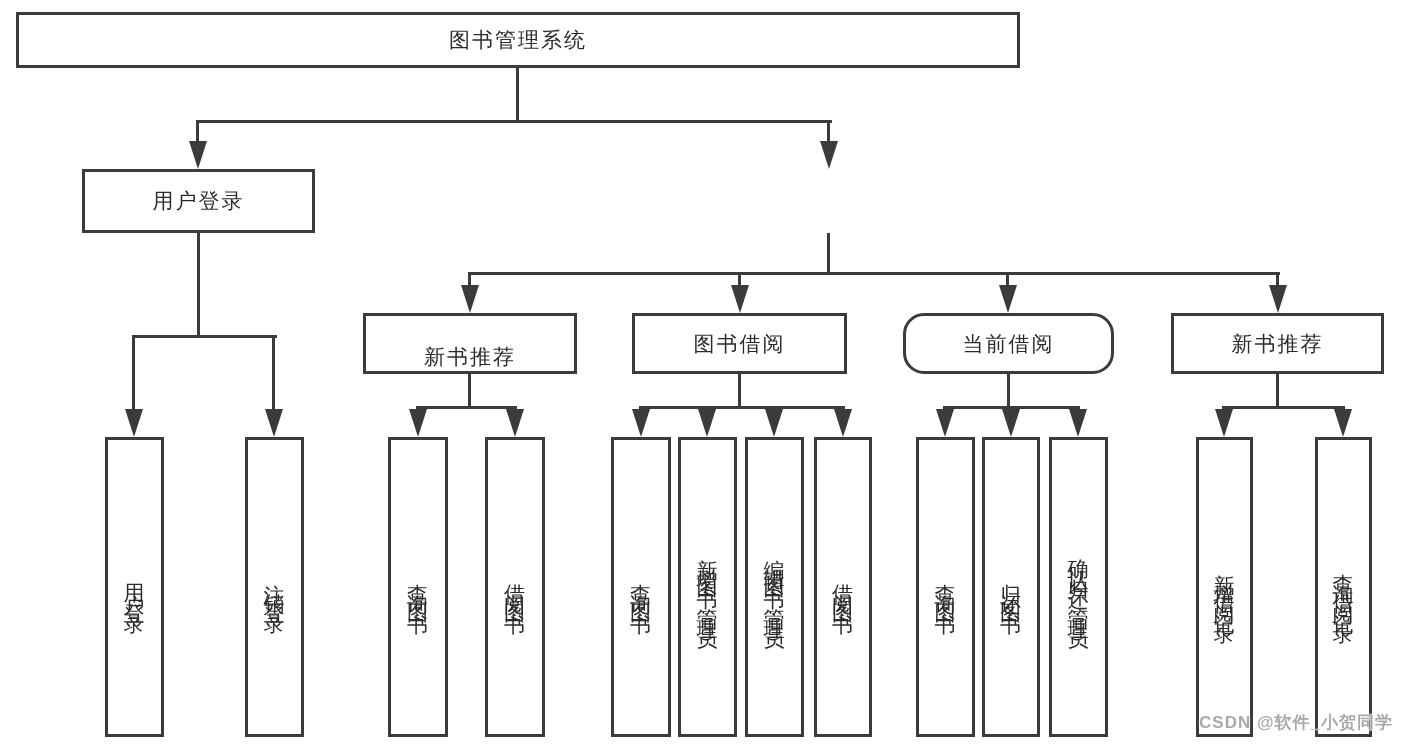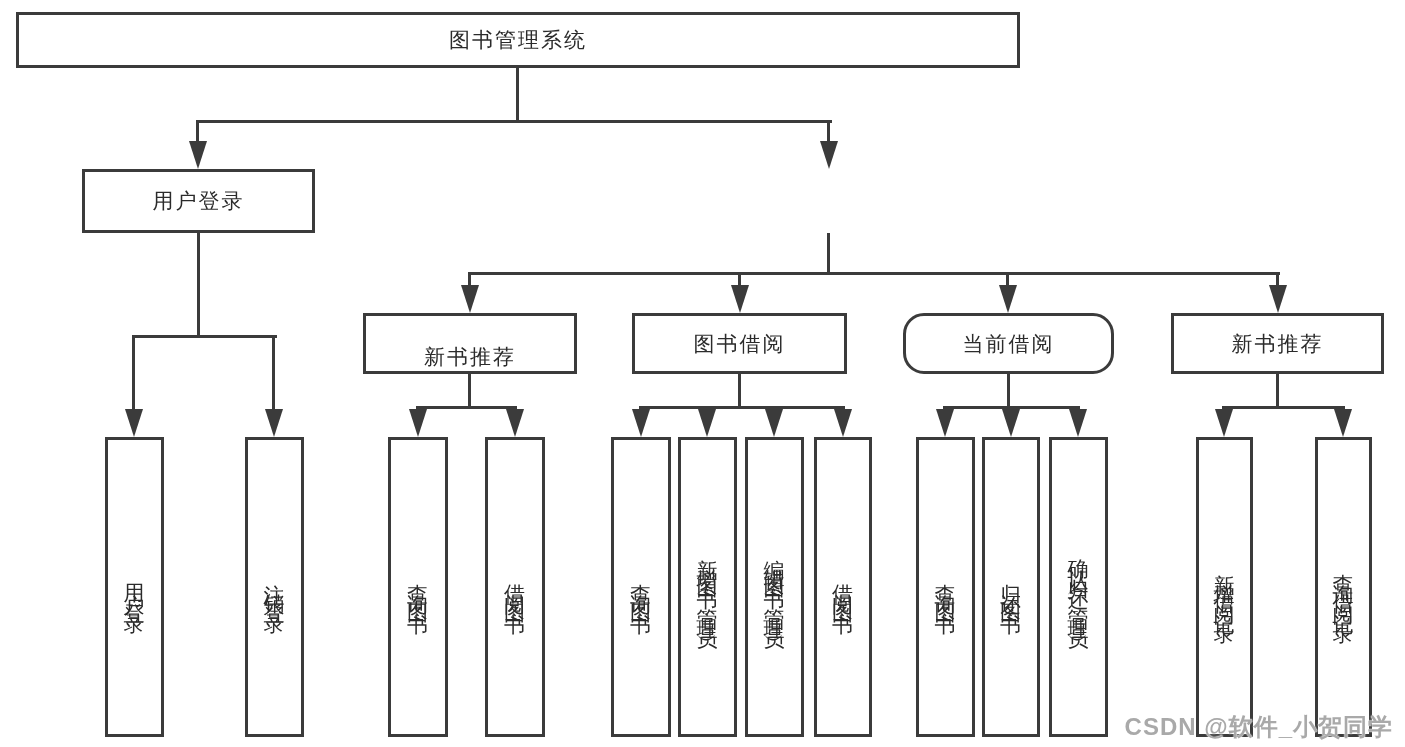--- a/index.html
+++ b/index.html
@@ -41,21 +41,21 @@
   .arr{
     position:absolute;width:0;height:0;
     border-left:9px solid transparent;
     border-right:9px solid transparent;
     border-top:28px solid var(--line);
   }
 
   .watermark{
     position:absolute;
     top:711px;right:12px;
-    font-size:24px;
+    font-size:17px;
     font-weight:600;
     color:var(--wm);
     text-shadow:0 0 2px #fff,0 0 1px #fff;
     z-index:5;
     letter-spacing:1px;
     white-space:nowrap;
   }
 </style>
 </head>
 <body>

